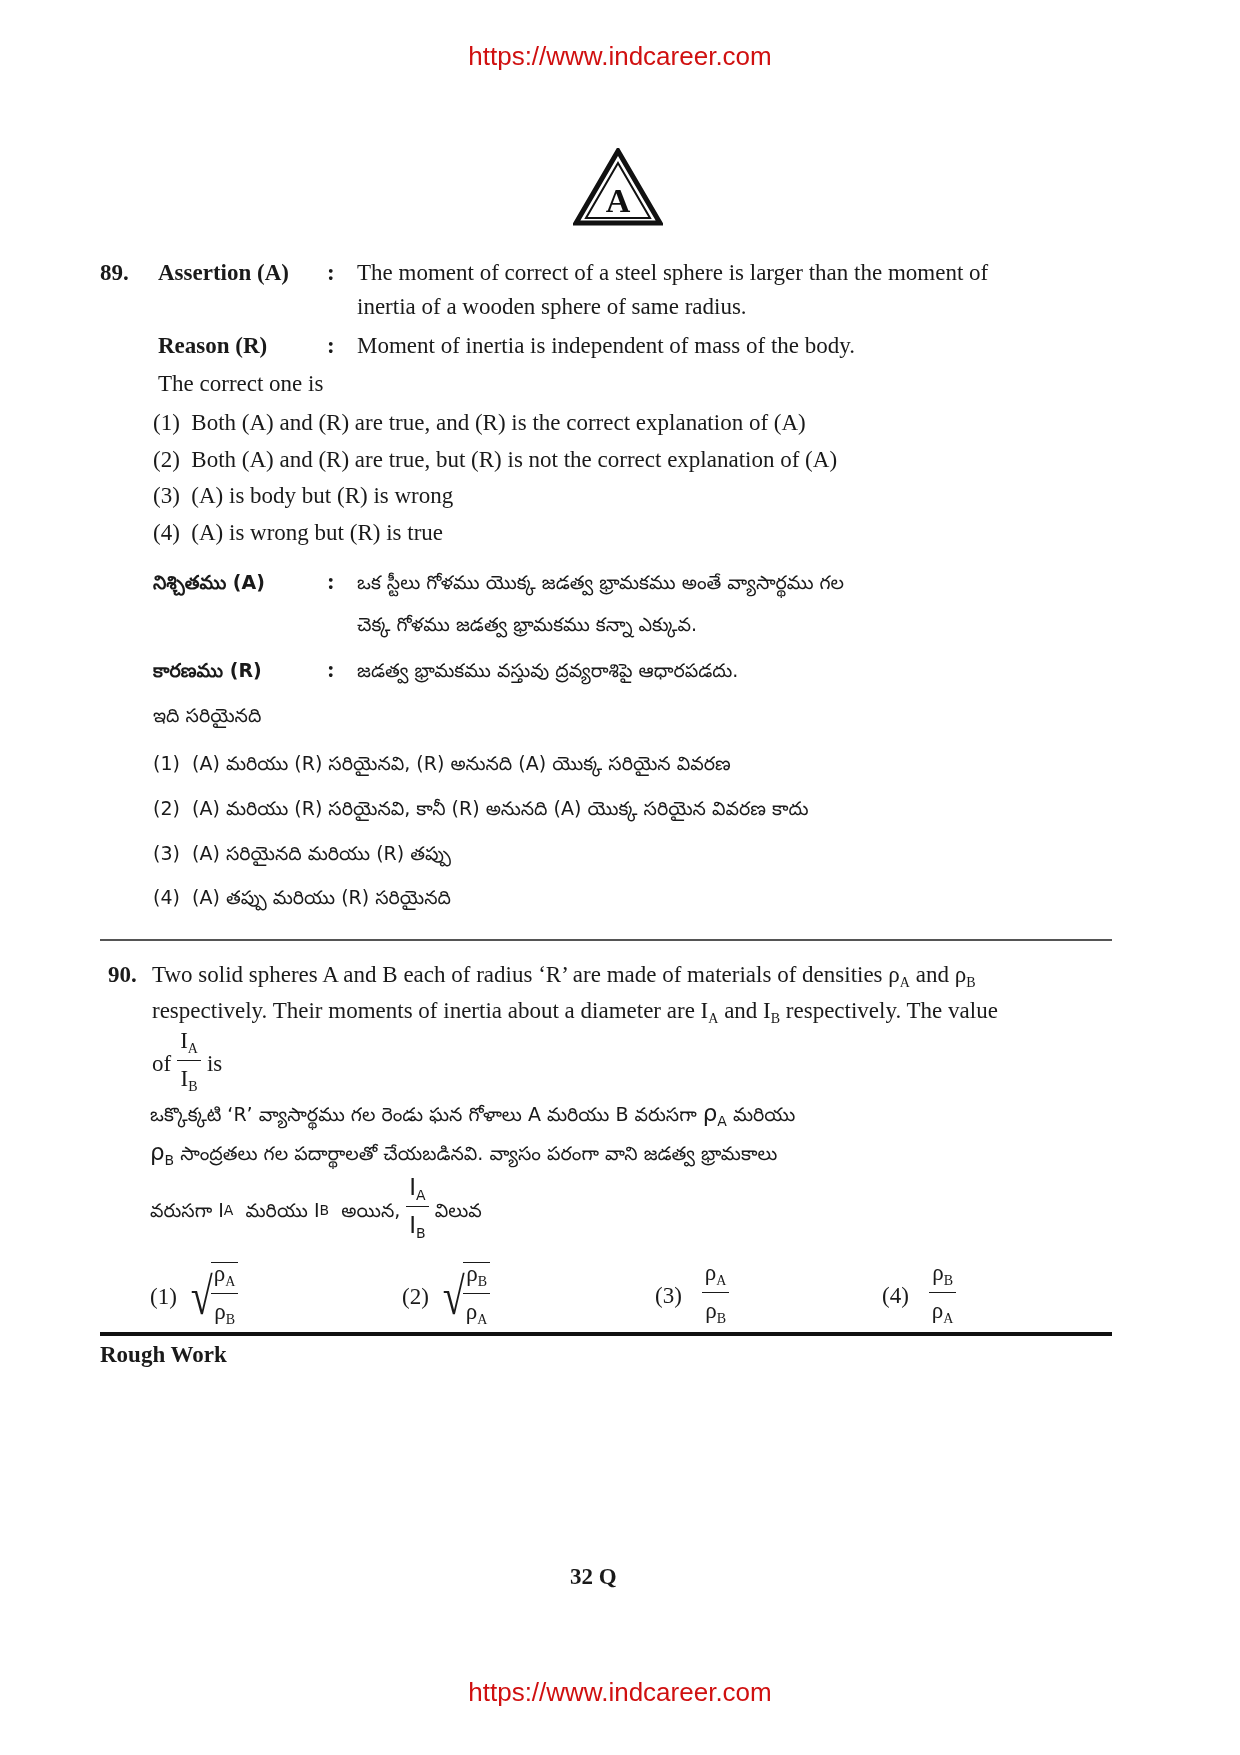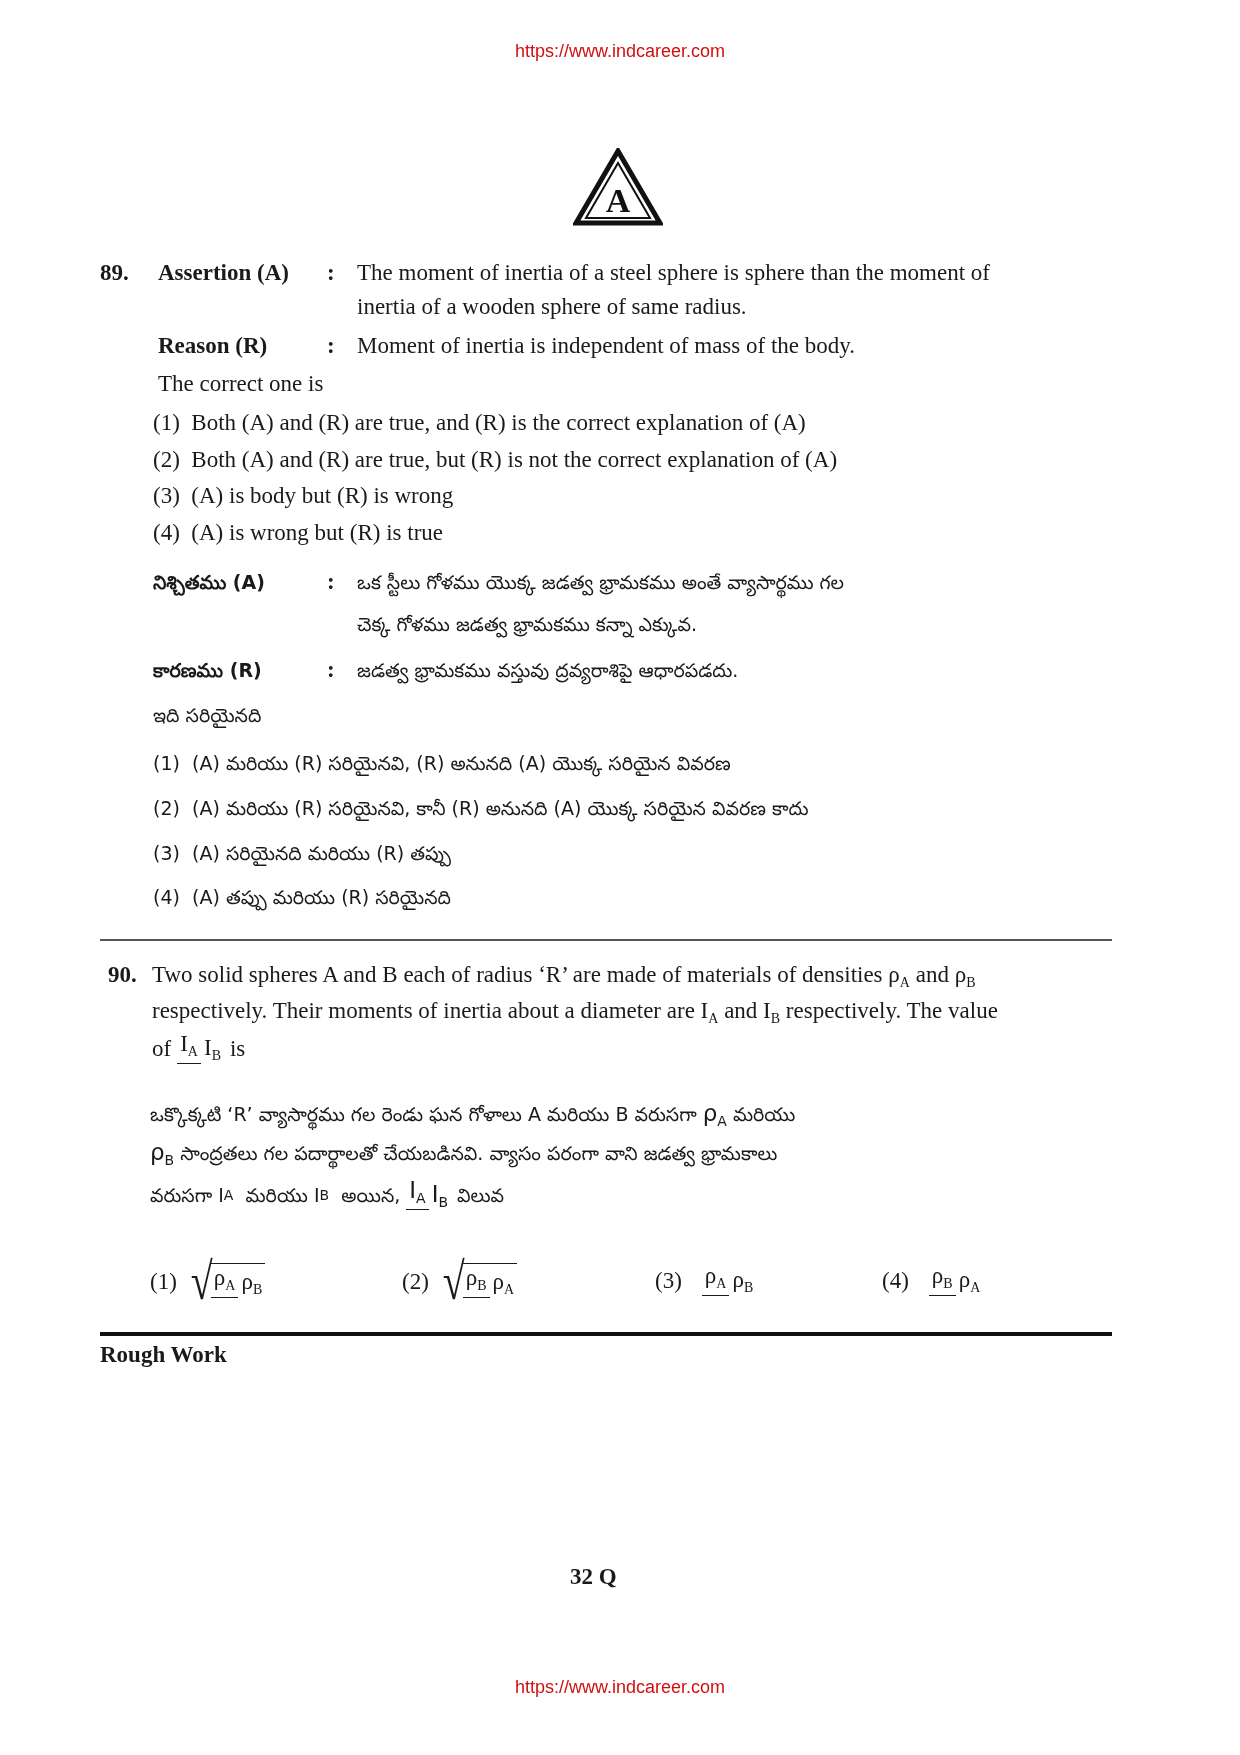--- a/index.html
+++ b/index.html
@@ -3,36 +3,36 @@
   <meta charset="utf-8">
   <style>
     html, body { margin: 0; padding: 0; background: #ffffff; }
     body {
       width: 1240px; height: 1755px; position: relative; overflow: hidden;
       font-family: "Liberation Serif", "DejaVu Serif", serif; color: #1a1a1a;
     }
     .url {
       position: absolute; left: 0; width: 1240px; text-align: center;
       font-family: "Liberation Sans", "DejaVu Sans", sans-serif;
-      font-size: 18px; color: #d01010; text-decoration: none;
+      font-size: 26px; color: #d01010; text-decoration: none;
     }
     .url.top { top: 41px; }
     .url.bottom { top: 1677px; }
     .booklet {
       position: absolute; left: 573px; top: 148px; width: 90px; height: 78px;
     }
     .booklet svg { width: 90px; height: 78px; display: block; }
     .abs { position: absolute; white-space: nowrap; }
     .t { font-size: 23px; line-height: 30px; }
     .b { font-weight: bold; }
     .te { font-family: "DejaVu Sans", sans-serif; font-size: 19px; line-height: 30px; }
     .rule-thin { position: absolute; left: 100px; width: 1012px; top: 939px; height: 2px; background: #555; }
     .rule-thick { position: absolute; left: 100px; width: 1012px; top: 1332px; height: 4px; background: #111; }
     sub { font-size: 14px; vertical-align: -5px; }
-    .frac { display: inline-flex; flex-direction: row; align-items: center; vertical-align: middle; line-height: 22px; margin: 0 6px; }
+    .frac { display: inline-flex; flex-direction: column; align-items: center; vertical-align: middle; line-height: 22px; margin: 0 6px; }
     .frac .num { border-bottom: 1.5px solid #1a1a1a; padding: 0 3px; }
     .frac .den { padding: 0 3px; margin-top: 7px; }
     .sqrt { display: inline-flex; align-items: center; vertical-align: middle; }
     .sqrt .rad { font-size: 40px; line-height: 40px; margin-right: -2px; transform: scaleY(1.3); }
     .sqrt .body { border-top: 1.5px solid #1a1a1a; }
     .opt { position: absolute; top: 1262px; display: flex; align-items: center; gap: 14px; }
   </style>
 </head>
 <body>
 
@@ -43,21 +43,21 @@
     <polygon points="45,3 87,75 3,75" fill="none" stroke="#111" stroke-width="5"></polygon>
     <polygon points="45,15 77,70 13,70" fill="none" stroke="#111" stroke-width="2"></polygon>
     <text x="45" y="64" text-anchor="middle" font-family="Liberation Serif, serif" font-weight="bold" font-size="34" fill="#111">A</text>
   </svg>
 </div>
 
 <div>
   <span class="abs t b" style="left:100px;top:258px">89.</span>
   <span class="abs t b" style="left:158px;top:258px">Assertion (A)</span>
   <span class="abs t b" style="left:327px;top:258px">:</span>
-  <span class="abs t" style="left:357px;top:258px">The moment of inertia of a steel sphere is sphere than the moment of</span>
+  <span class="abs t" style="left:357px;top:258px">The moment of correct of a steel sphere is larger than the moment of</span>
   <span class="abs t" style="left:357px;top:292px">inertia of a wooden sphere of same radius.</span>
 
   <span class="abs t b" style="left:158px;top:331px">Reason (R)</span>
   <span class="abs t b" style="left:327px;top:331px">:</span>
   <span class="abs t" style="left:357px;top:331px">Moment of inertia is independent of mass of the body.</span>
 
   <span class="abs t" style="left:158px;top:369px">The correct one is</span>
 
   <div class="abs t" style="left:153px;top:408px">
     <span>(1)</span>&nbsp;&nbsp;<span>Both (A) and (R) are true, and (R) is the correct explanation of (A)</span>

